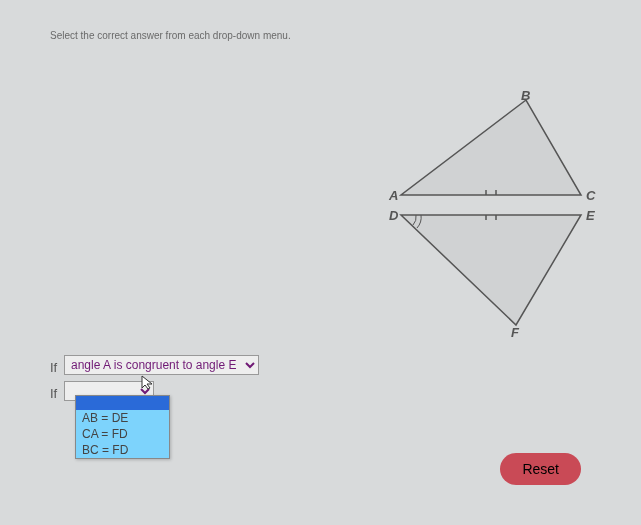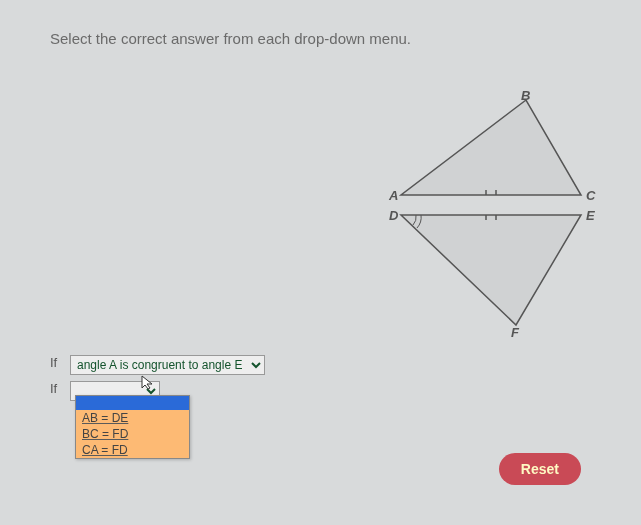--- a/index.html
+++ b/index.html
@@ -7,21 +7,21 @@
       width: 641px;
       height: 525px;
       background: #d8dadb;
       font-family: Arial, sans-serif;
       color: #5a5a5a;
       padding: 30px 20px 20px 50px;
       position: relative;
       overflow: hidden;
     }
     .instruction {
-      font-size: 15px;
+      font-size: 10px;
       color: #6a6a6a;
       margin-bottom: 20px;
     }
     .diagram {
       position: absolute;
       top: 80px;
       right: 30px;
       width: 220px;
       height: 260px;
     }
@@ -35,48 +35,46 @@
     .statements {
       position: absolute;
       top: 355px;
       left: 50px;
       right: 0;
       font-size: 13px;
       color: #555;
     }
     .strow {
       display: flex;
-      align-items: flex-start;
-      gap: 6px;
+      align-items: flex-end;
       margin-bottom: 6px;
       white-space: nowrap;
     }
     .if {
       width: 14px;
     }
     select {
       font-size: 12px;
       background: #eeeeee;
       border: 1px solid #999;
       padding: 1px 2px;
-      color: #14532d;
+      color: #701a75;
       font-family: Arial, sans-serif;
     }
     .sel1 { width: 195px; }
     .sel2 { width: 90px; }
     .dropdown-open {
       position: absolute;
       top: 395px;
       left: 75px;
-      width: 115px;
-      background: #fdba74;
+      width: 95px;
+      background: #7dd3fc;
       border: 1px solid #888;
       font-size: 12px;
       box-shadow: 1px 1px 3px rgba(0,0,0,0.2);
-      text-decoration: underline;
     }
     .dropdown-open .highlight {
       background: #2a6ad8;
       height: 14px;
     }
     .dropdown-open .opt {
       padding: 1px 6px;
       color: #444;
     }
     .cursor {
@@ -89,25 +87,24 @@
     .buttons {
       position: absolute;
       bottom: 40px;
       right: 60px;
       display: flex;
       gap: 20px;
     }
     .btn {
       padding: 8px 22px;
       border-radius: 18px;
-      color: #fef9c3;
+      color: #000000;
       font-size: 14px;
       border: none;
       cursor: pointer;
-      font-weight: bold;
     }
     .btn-reset { background: #c94a56; }
     .btn-next { background: #3a7ac0; }
   </style>
 </head>
 <body>
 
 <div class="instruction">Select the correct answer from each drop-down menu.</div>
 
 <div class="diagram">
@@ -140,22 +137,22 @@
     <span class="if">If</span>
     <select class="sel2">
       <option></option>
     </select>
   </div>
 </div>
 
 <div class="dropdown-open">
   <div class="highlight"></div>
   <div class="opt">AB = DE</div>
+  <div class="opt">CA = FD</div>
   <div class="opt">BC = FD</div>
-  <div class="opt">CA = FD</div>
 </div>
 
 <div class="cursor">
   <svg width="16" height="16">
       <path d="M2 2 L2 14 L5 11 L8 15 L10 14 L7 10 L12 10 Z" fill="#fff" stroke="#333" stroke-width="1"></path>
     </svg>
 </div>
 
 <div class="buttons">
   <button class="btn btn-reset">Reset</button>

